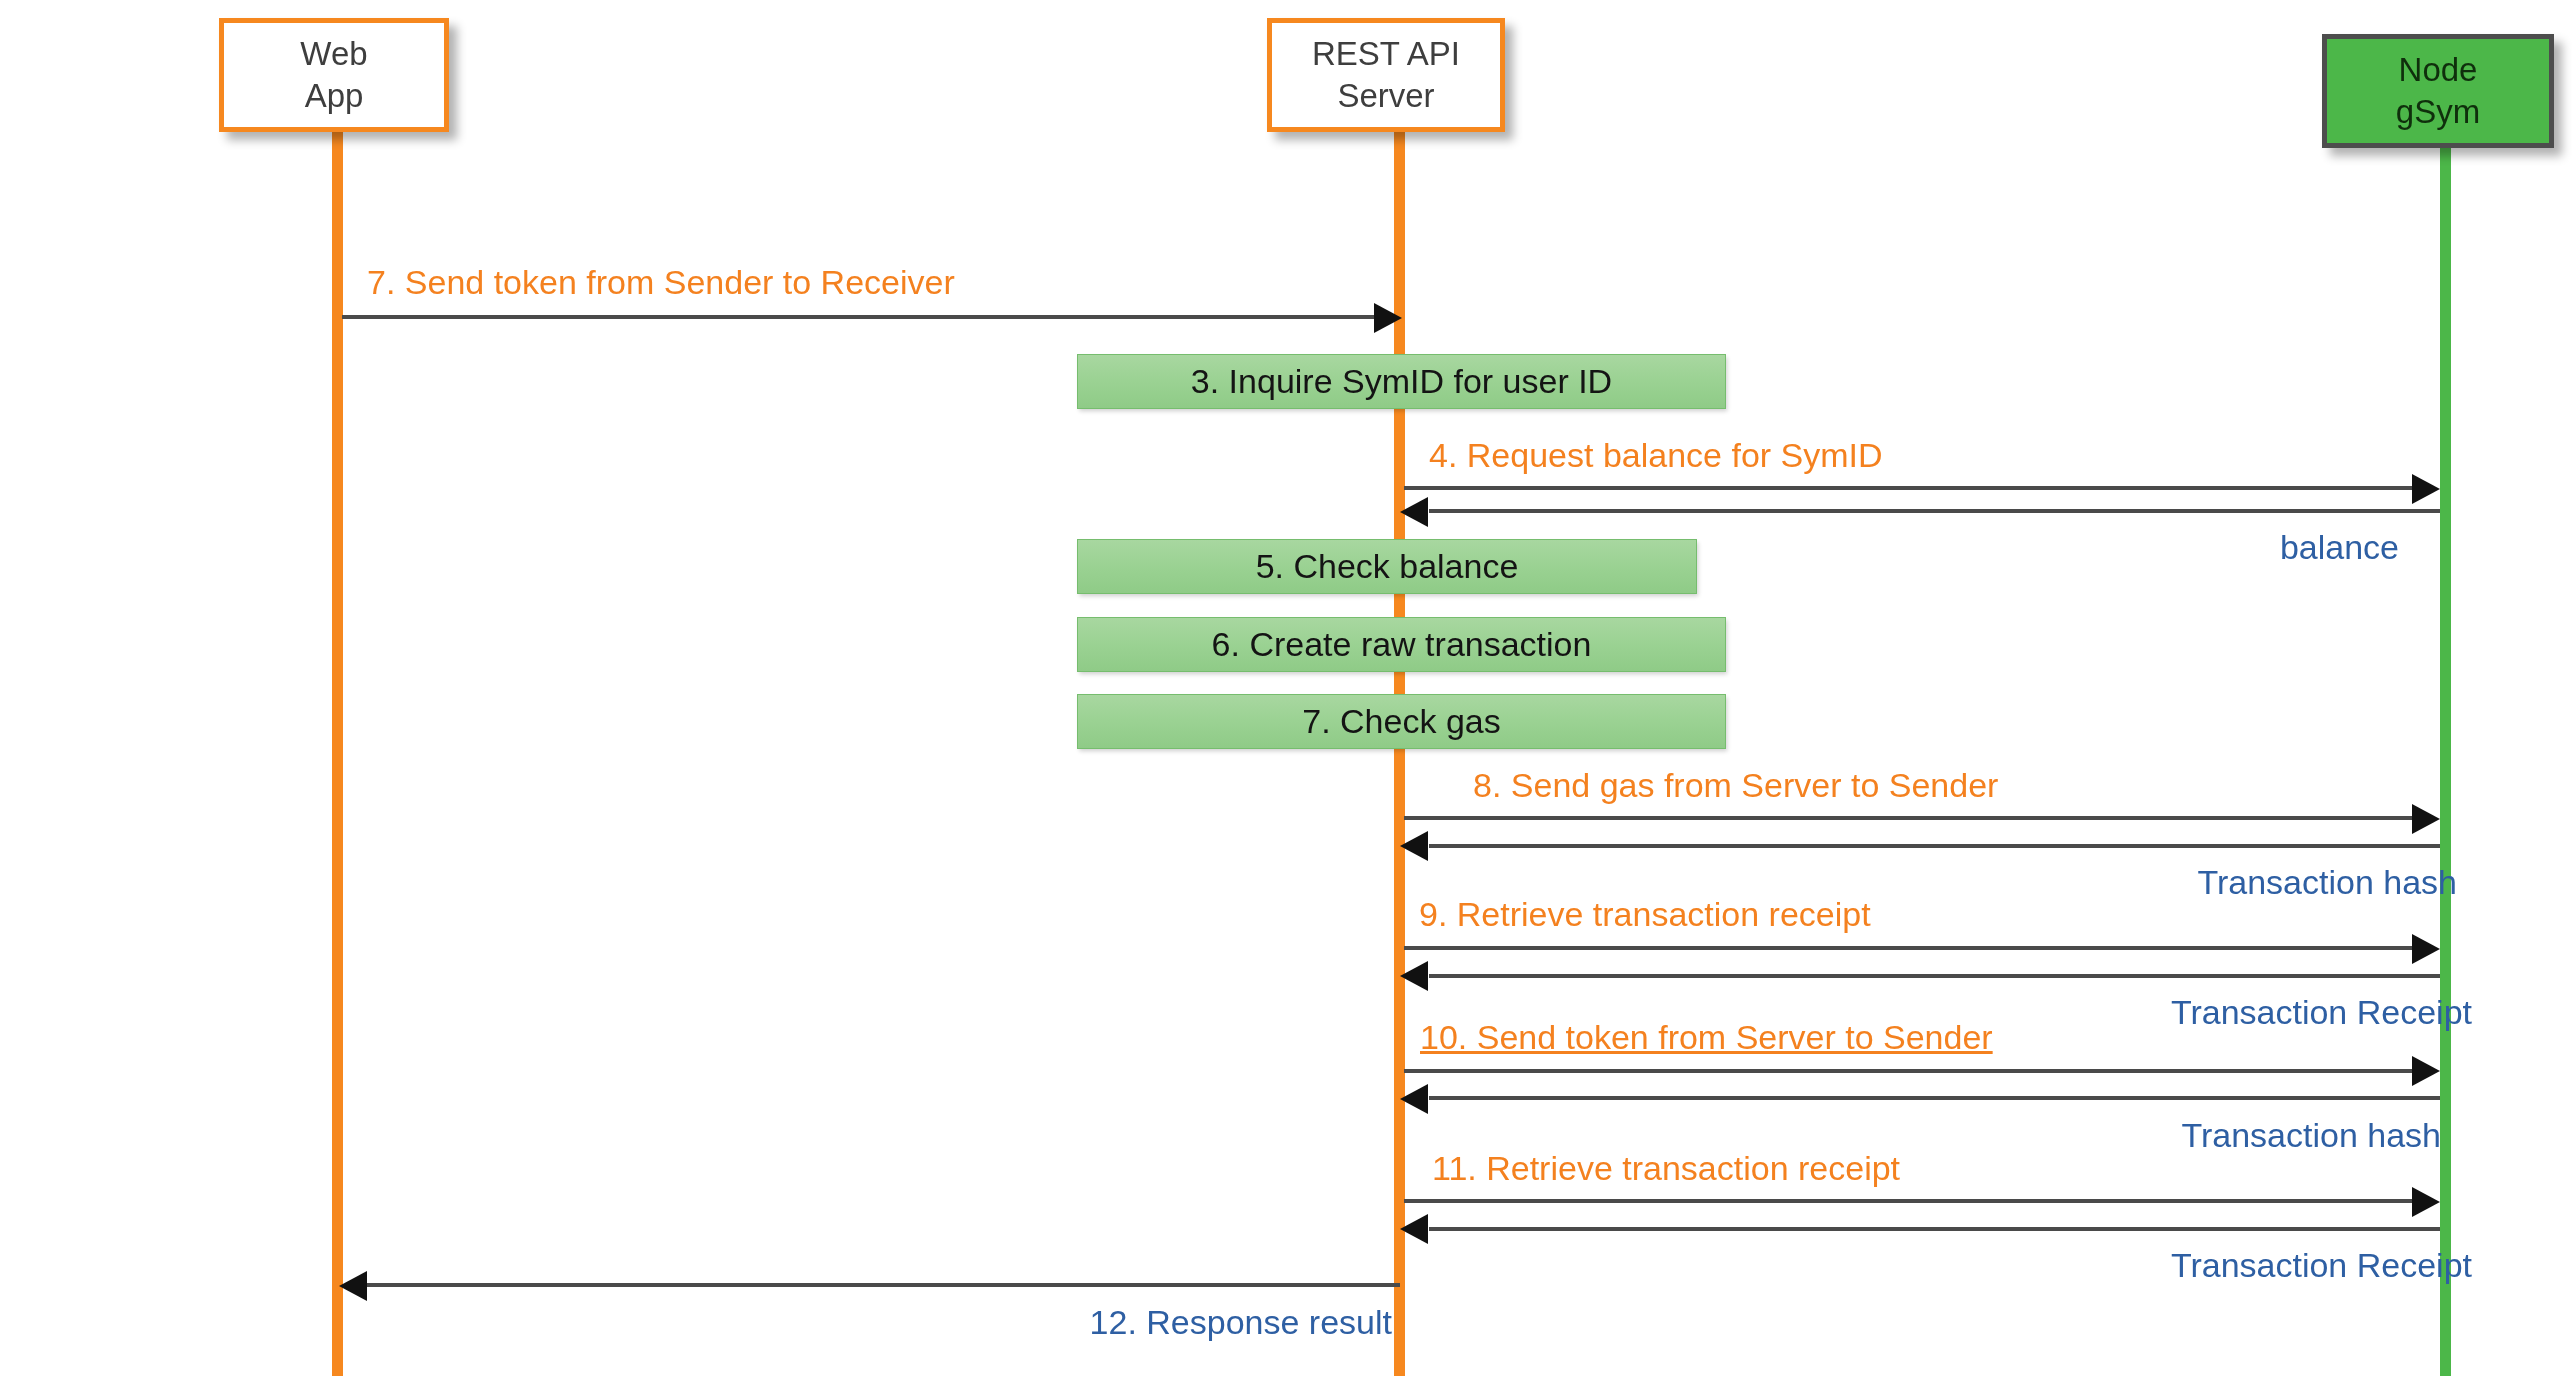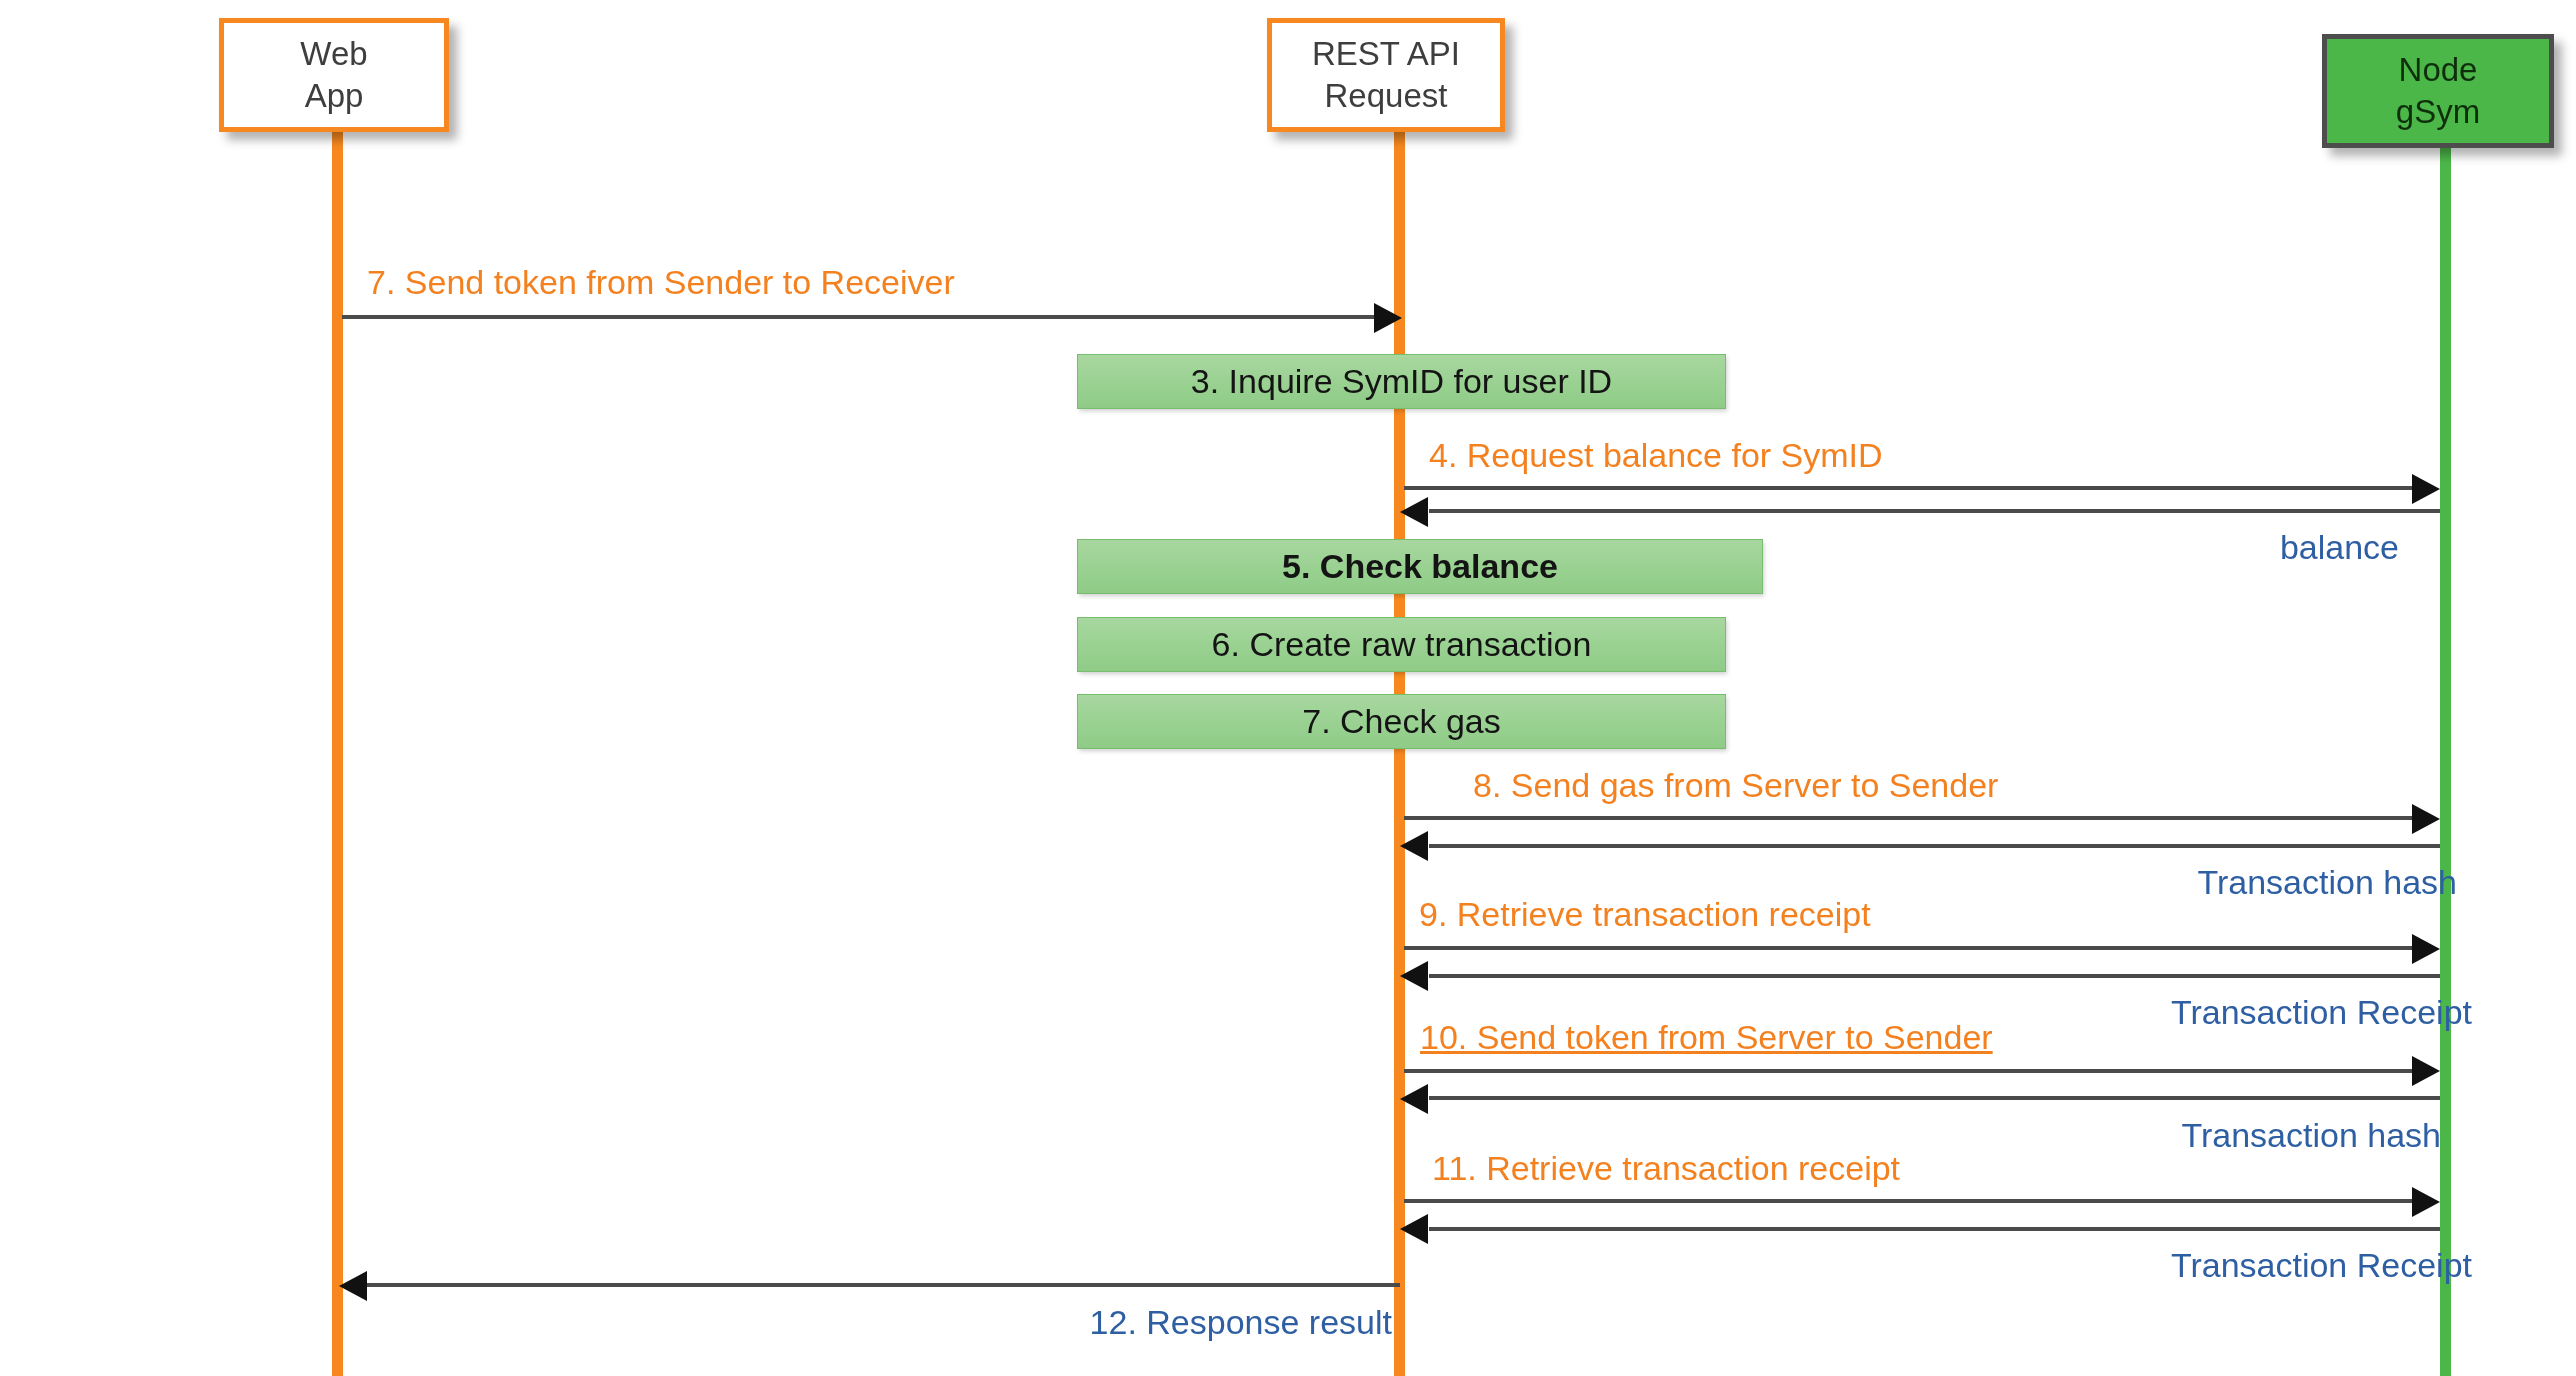--- a/index.html
+++ b/index.html
@@ -92,34 +92,34 @@
   <div class="lifeline orange" style="left:1394px;top:125px;height:1251px;"></div>
   <div class="lifeline green" style="left:2440px;top:125px;height:1251px;"></div>
 
   <div class="participant orange" style="left:219px;top:18.4px;width:230px;height:114px;">
     <span>Web</span>
     <span>App</span>
   </div>
 
   <div class="participant orange" style="left:1267px;top:18.4px;width:238px;height:114px;">
     <span>REST API</span>
-    <span>Request</span>
+    <span>Server</span>
   </div>
 
   <div class="participant green" style="left:2322px;top:18.4px;width:232px;height:114px;margin-top:16px;">
     <span>Node</span>
     <span>gSym</span>
   </div>
 
 
   <div class="action" style="left:1077px;top:354px;width:649px;height:55px;">
     <span>3. Inquire SymID for user ID</span>
   </div>
 
-  <div class="action" style="left:1077px;top:539px;width:686px;height:55px;font-weight:bold;">
+  <div class="action" style="left:1077px;top:539px;width:620px;height:55px;">
     <span>5. Check balance</span>
   </div>
 
   <div class="action" style="left:1077px;top:617px;width:649px;height:55px;">
     <span>6. Create raw transaction</span>
   </div>
 
   <div class="action" style="left:1077px;top:694px;width:649px;height:55px;">
     <span>7. Check gas</span>
   </div>

